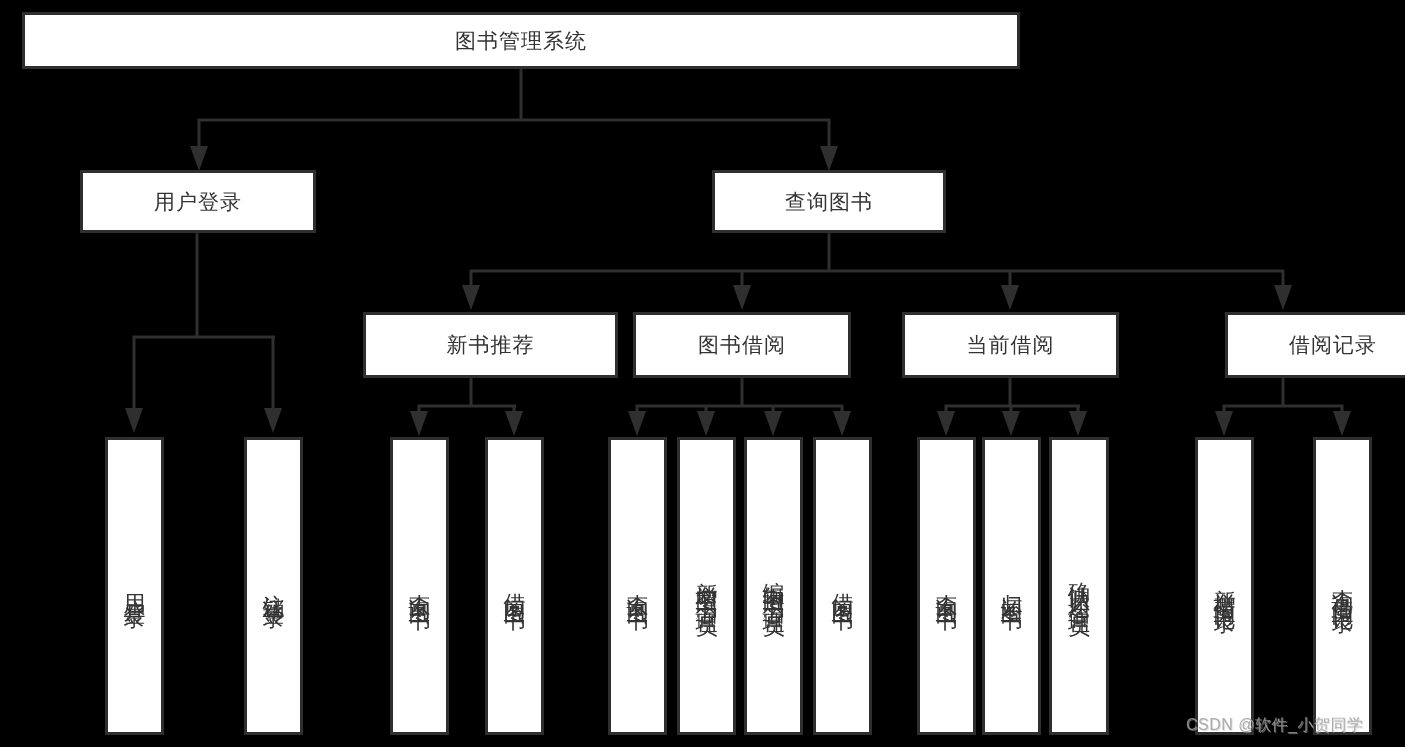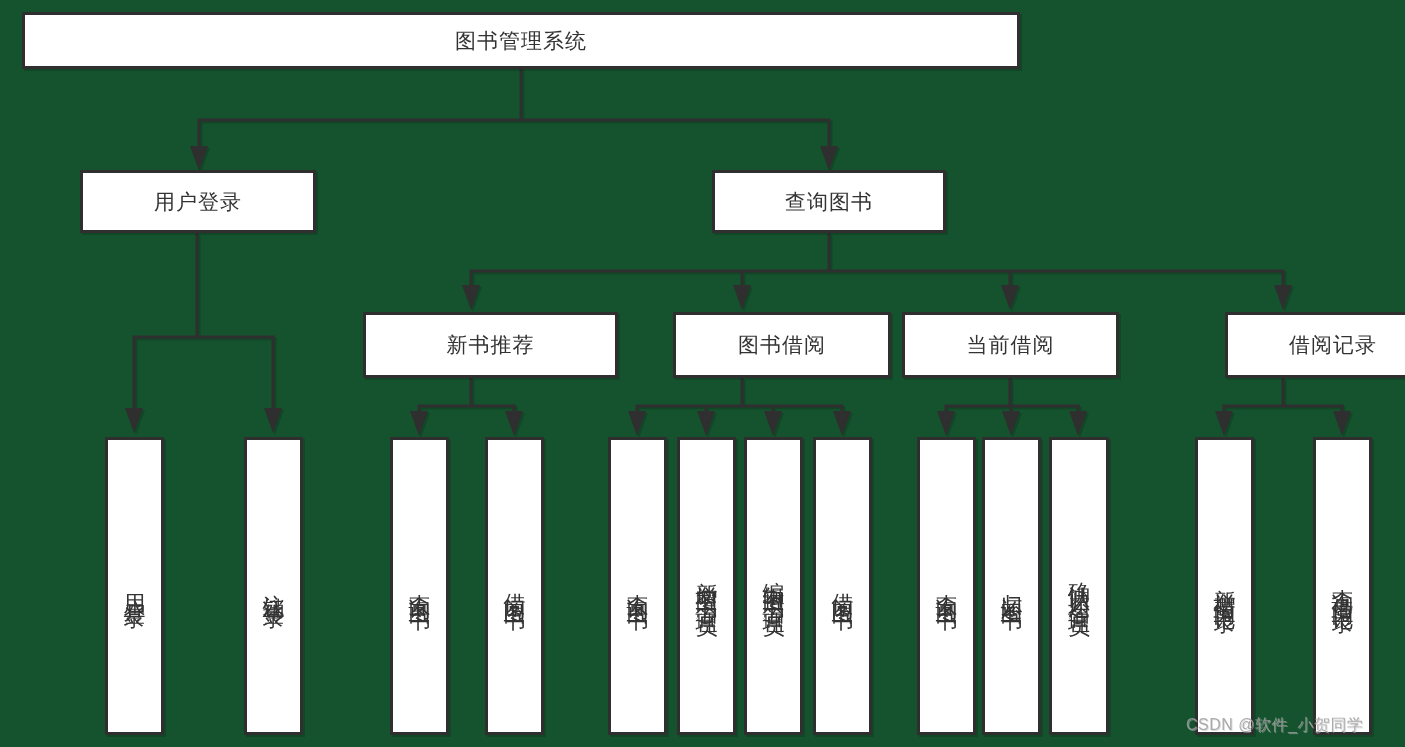--- a/index.html
+++ b/index.html
@@ -1,20 +1,20 @@
 <!DOCTYPE html>
 <html><head>
 <meta charset="utf-8">
 <style>
   html, body { margin: 0; padding: 0; background: #ffffff; }
   .canvas {
     position: relative;
     width: 1405px;
     height: 747px;
-    background: #14532d;
+    background: #000000;
     overflow: hidden;
     font-family: "Liberation Sans", sans-serif;
     color: #333333;
   }
   svg.connectors {
     position: absolute;
     left: 0; top: 0;
     width: 1405px; height: 747px;
     z-index: 1;
     filter: drop-shadow(2px 2px 0 rgba(0,0,0,0.15));
@@ -133,21 +133,21 @@
   <div class="node" style="left:80px; top:170px; width:236px; height:63px;">
     <span>用户登录</span>
   </div>
   <div class="node" style="left:712px; top:170px; width:234px; height:63px;">
     <span>查询图书</span>
   </div>
 
   <div class="node" style="left:363px; top:312px; width:255px; height:66px;">
     <span>新书推荐</span>
   </div>
-  <div class="node" style="left:633px; top:312px; width:218px; height:66px;margin-left:40px;">
+  <div class="node" style="left:633px; top:312px; width:218px; height:66px;">
     <span>图书借阅</span>
   </div>
   <div class="node" style="left:902px; top:312px; width:217px; height:66px;">
     <span>当前借阅</span>
   </div>
   <div class="node" style="left:1225px; top:312px; width:216px; height:66px;">
     <span>借阅记录</span>
   </div>
 
   <div class="vnode" style="left:105px; top:437px; width:59px; height:298px;">

